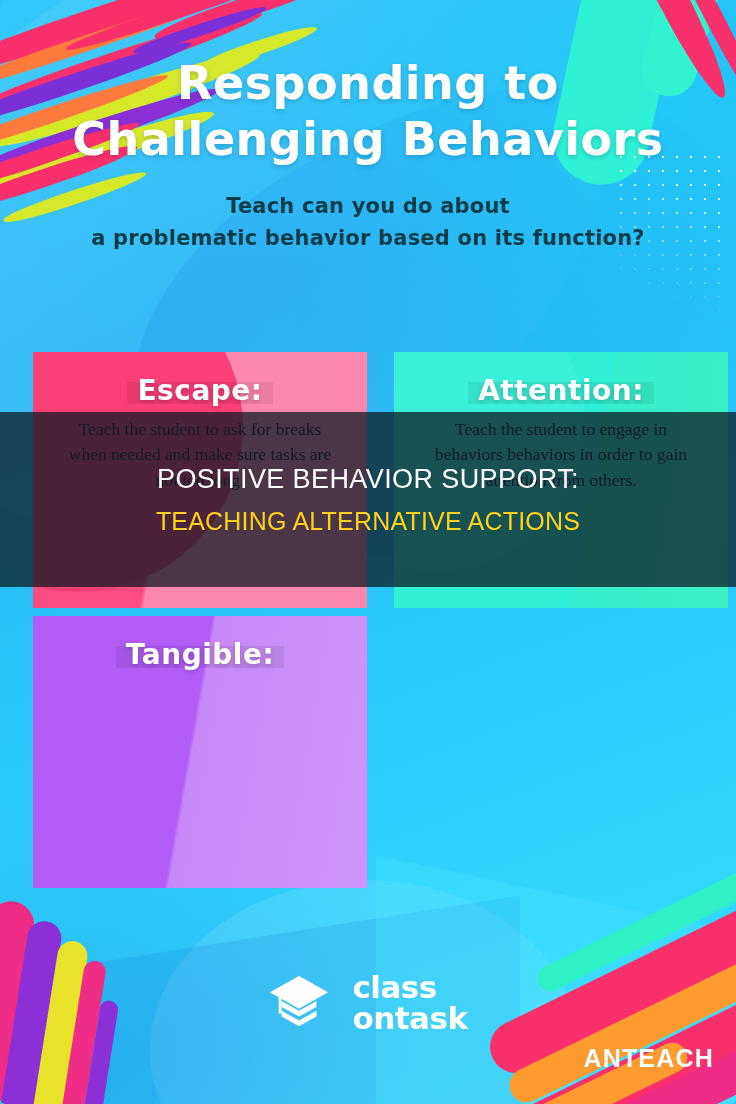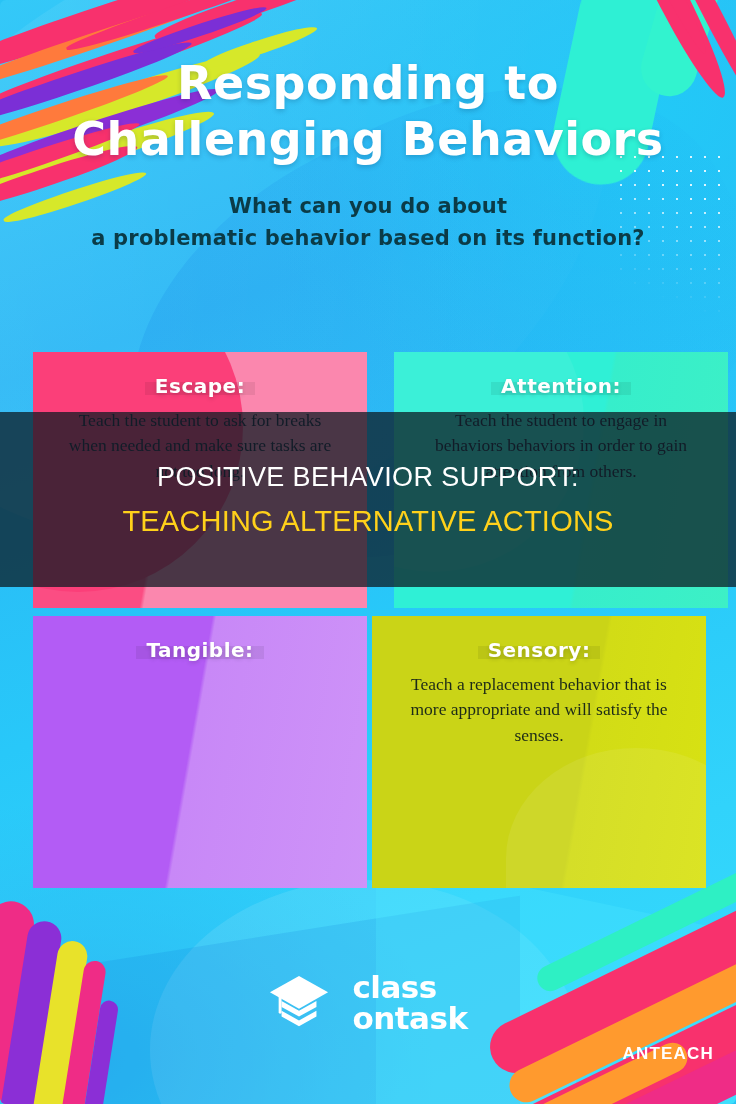--- a/index.html
+++ b/index.html
@@ -140,21 +140,21 @@
   .card{
     position:absolute;
     padding-top:22px;
     text-align:center;
     overflow:hidden;
   }
   .card-title{
     position:relative; display:inline-block;
     color:#ffffff;
     font-family:"DejaVu Sans", sans-serif;
-    font-weight:bold; font-size:20px; letter-spacing:0.5px;
+    font-weight:bold; font-size:28px; letter-spacing:0.5px;
     text-shadow:0 2px 4px rgba(0,0,0,0.16);
     padding:0 8px; margin-bottom:10px;
     z-index:2;
   }
   .card-title::before{
     content:""; position:absolute; left:-2px; right:-2px; top:8px; bottom:3px;
     background:rgba(0,0,0,0.07); z-index:-1;
   }
   .card-body{
     position:relative; z-index:2;
@@ -209,21 +209,21 @@
   }
   .overlay-line1{
     color:#ffffff;
     font-family:"Liberation Sans", sans-serif;
     font-size:27px; letter-spacing:0.4px;
     margin-bottom:12px;
   }
   .overlay-line2{
     color:#ffd11a;
     font-family:"Liberation Sans", sans-serif;
-    font-size:29px; letter-spacing:0.2px;
+    font-size:25px; letter-spacing:0.2px;
     white-space:nowrap;
   }
 
   
   .logo{
     position:absolute; left:0; top:972px; width:736px;
     display:flex; align-items:center; justify-content:center; gap:22px;
     z-index:12;
   }
   .logo-mark{ width:62px; height:62px; display:block; }
@@ -234,21 +234,21 @@
     letter-spacing:-0.5px;
     text-align:left;
   }
   .logo-text .l2{ display:block; }
 
   
   .watermark{
     position:absolute; right:22px; top:1044px;
     color:#ffffff;
     font-family:"Liberation Sans", sans-serif;
-    font-weight:bold; font-size:17px; letter-spacing:1.2px;
+    font-weight:bold; font-size:25px; letter-spacing:1.2px;
     z-index:15;
   }
 </style>
 </head>
 <body>
 
 <div id="poster">
 
   <div class="bg-swoosh-a"></div>
   <div class="bg-swoosh-b"></div>
@@ -281,46 +281,41 @@
   <div class="dots"></div>
 
   <div class="header">
     <div class="title-line title-1">
       <span class="hl"></span>
       <span>Responding to</span>
     </div>
     <div class="title-line title-2">Challenging Behaviors</div>
 
     <div class="subtitle">
-      <div><span class="sub-line">What can you do about</span></div>
+      <div><span class="sub-line">Teach can you do about</span></div>
       <div><span class="sub-line hl2">a problematic behavior based on its function?</span></div>
     </div>
   </div>
 
   <div class="card" id="card-escape">
     <div class="corner"></div>
     <div class="card-title">Escape:</div>
     <div class="card-body">Teach the student to ask for breaks when needed and make sure tasks are not too long.</div>
   </div>
 
   <div class="card" id="card-attention">
     <div class="corner"></div>
     <div class="card-title">Attention:</div>
     <div class="card-body">Teach the student to engage in behaviors behaviors in order to gain attention from others.</div>
   </div>
 
   <div class="card" id="card-tangible">
     <div class="card-title">Tangible:</div>
   </div>
 
-  <div class="card" id="card-sensory">
-    <div class="corner"></div>
-    <div class="card-title">Sensory:</div>
-    <div class="card-body">Teach a replacement behavior that is more appropriate and will satisfy the senses.</div>
-  </div>
 
   <div class="overlay-banner">
     <div class="overlay-line1">POSITIVE BEHAVIOR SUPPORT:</div>
     <div class="overlay-line2">TEACHING ALTERNATIVE ACTIONS</div>
   </div>
 
   <div class="stroke bl-1"></div>
   <div class="stroke bl-2"></div>
   <div class="stroke bl-3"></div>
   <div class="stroke bl-4"></div>

